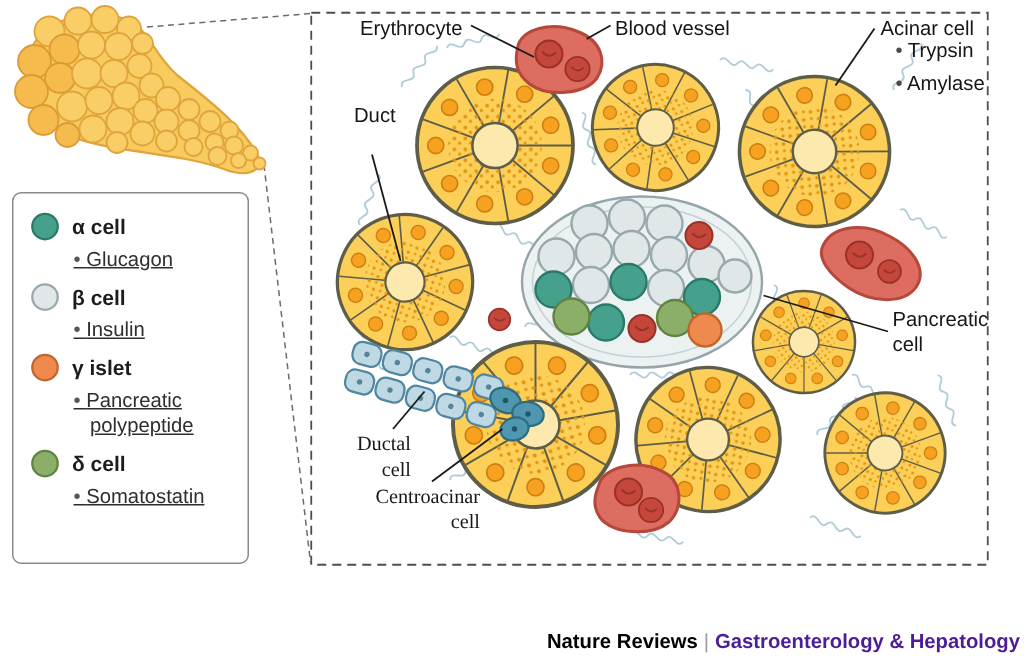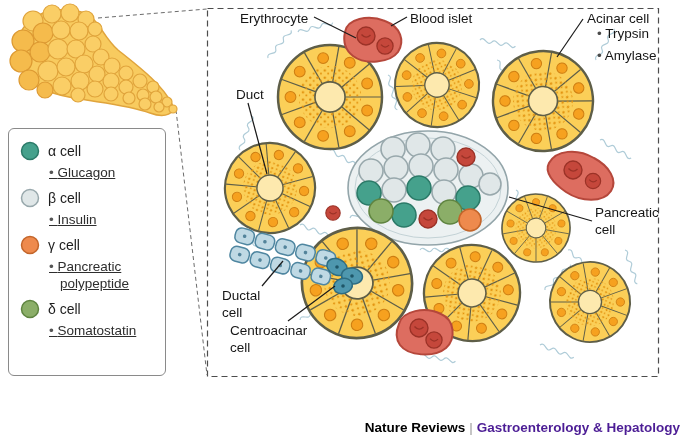--- a/index.html
+++ b/index.html
@@ -2,28 +2,28 @@
 <html><head>
 <meta charset="utf-8">
 <style>
   * { box-sizing: border-box; margin: 0; padding: 0; }
   html,body { background:#fff; font-family:"Liberation Sans", sans-serif; }
   .canvas { position:relative; width:685px; height:444px; background:#fff; overflow:hidden; }
   .art { position:absolute; left:0; top:0; }
 
   
   .lbl { position:absolute; font-size:13.5px; color:#161616; line-height:17px; white-space:nowrap; }
-  .center { text-align:left; }
+  .center { text-align:right;font-family:Liberation Serif, serif; }
   .bullet::before { content:"• "; color:#4a4a4a; }
 
   
   .legend { position:absolute; left:8px; top:128px; width:158px; height:248px; background:#fff;
             border:1.5px solid #8a8a8a; border-radius:6px; padding:10px 9px 6px 11px; }
   .legend-row { display:flex; align-items:center; gap:8px; height:23px; }
-  .legend-label { font-size:14px; color:#1d1d1d; }
+  .legend-label { font-size:14px; color:#1d1d1d;font-weight:bold; }
   .legend-sub { font-size:13.5px; color:#2e2e2e; line-height:17px; padding-left:40px; text-indent:-11px; margin:2px 0 5px;text-decoration:underline; }
   .legend-sub::before { content:"• "; color:#555; }
 
   
   .footer { position:absolute; right:5px; top:420px; font-size:13.5px; font-weight:bold; white-space:nowrap; }
   .fj { color:#000;padding-left:36px; }
   .fs { color:#9a9a9a; font-weight:normal; padding:0 4px; }
   .fa { color:#4c1d95; }
 
   
@@ -263,25 +263,25 @@
       <line x1="407" y1="17" x2="391" y2="26"></line>
       <line x1="583" y1="19" x2="557" y2="57"></line>
       <line x1="248" y1="103" x2="267" y2="174"></line>
       <line x1="592" y1="221" x2="509" y2="197"></line>
       <line x1="262" y1="286" x2="283" y2="261"></line>
       <line x1="288" y1="321" x2="335" y2="286"></line>
     </g>
   </svg>
 
   <div class="lbl" style="left:240px;top:10px">Erythrocyte</div>
-  <div class="lbl" style="left:410px;top:10px">Blood islet</div>
+  <div class="lbl" style="left:410px;top:10px">Blood vessel</div>
   <div class="lbl" style="left:587px;top:10px">Acinar cell</div>
   <div class="lbl bullet" style="left:597px;top:25px">Trypsin</div>
   <div class="lbl bullet" style="left:597px;top:47px">Amylase</div>
-  <div class="lbl" style="left:236px;top:86px">Duct</div>
+  <div class="lbl" style="left:236px;top:68px">Duct</div>
 
   <div class="lbl" style="left:595px;top:204px">
     <div>Pancreatic</div>
     <div>cell</div>
   </div>
 
   <div class="lbl center" style="left:222px;top:287px;width:52px">
     <div>Ductal</div>
     <div>cell</div>
   </div>
@@ -305,21 +305,21 @@
         <circle cx="10" cy="10" r="8.5" stroke="#98A8AC" stroke-width="1.5" fill="#E0E7E8"></circle>
       </svg>
       <span class="legend-label">β cell</span>
     </div>
     <div class="legend-sub">Insulin</div>
 
     <div class="legend-row">
       <svg width="20" height="20">
         <circle cx="10" cy="10" r="8.5" stroke="#C3652A" stroke-width="1.5" fill="#EE8A4D"></circle>
       </svg>
-      <span class="legend-label">γ cell</span>
+      <span class="legend-label">γ islet</span>
     </div>
     <div class="legend-sub">Pancreatic polypeptide</div>
 
     <div class="legend-row">
       <svg width="20" height="20">
         <circle cx="10" cy="10" r="8.5" stroke="#5F8440" stroke-width="1.5" fill="#8BAE68"></circle>
       </svg>
       <span class="legend-label">δ cell</span>
     </div>
     <div class="legend-sub">Somatostatin</div>

